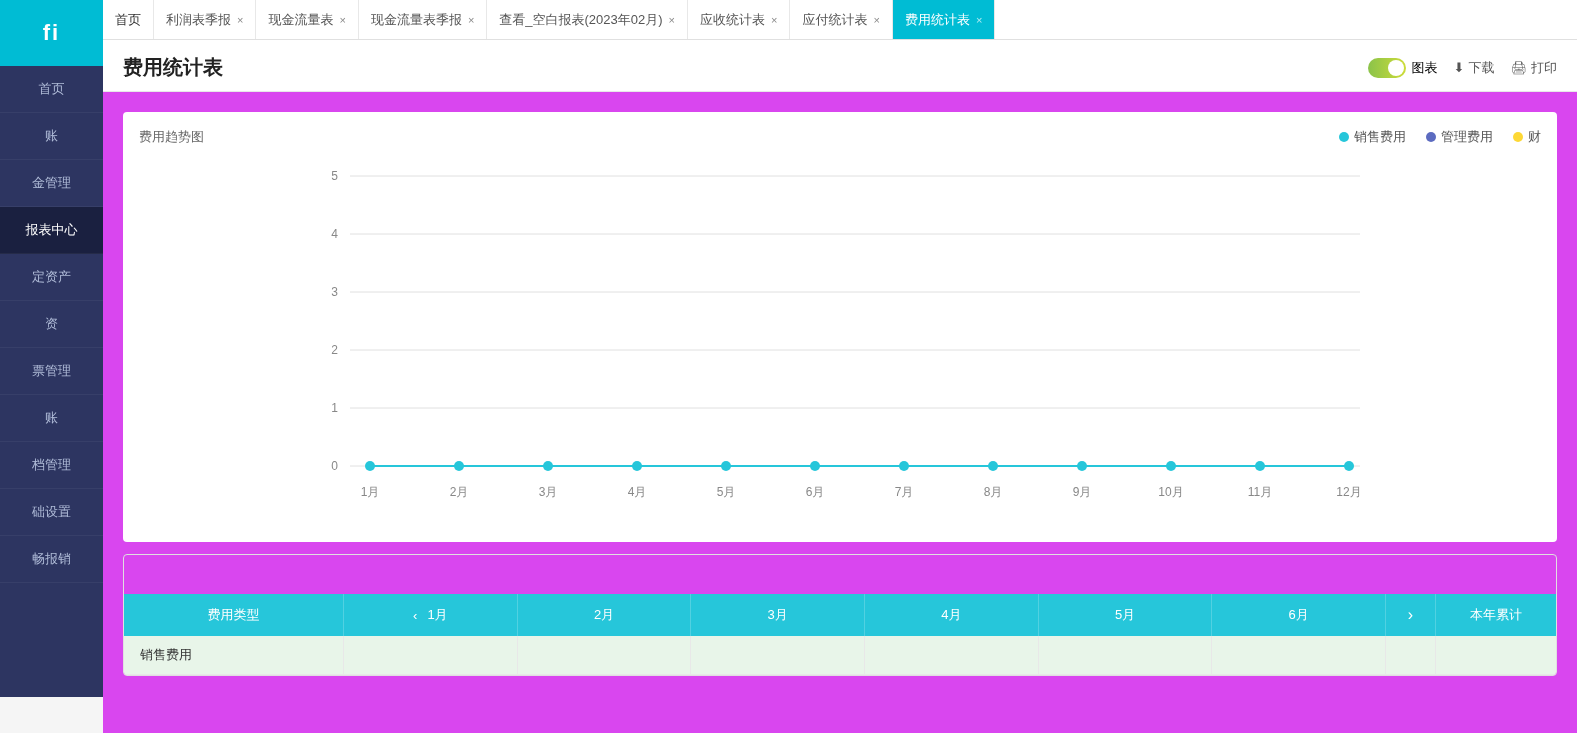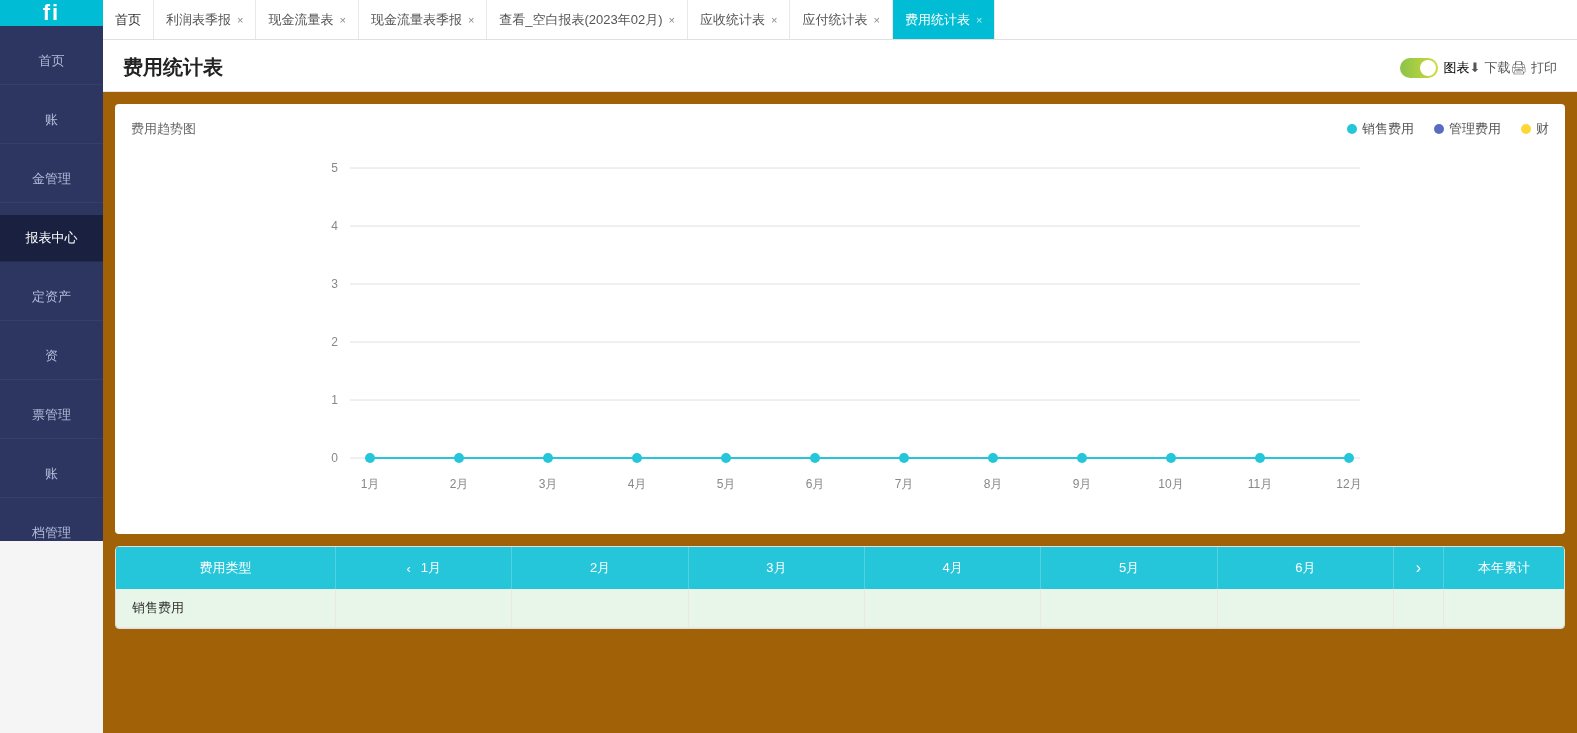--- a/index.html
+++ b/index.html
@@ -6,23 +6,22 @@
     body { font-family: 'Microsoft YaHei', sans-serif; font-size: 13px; background: #f5f5f5; display: flex; height: 733px; overflow: hidden; }
 
     
     .sidebar {
       width: 103px;
       background: #2d3561;
       color: #cdd3e8;
       display: flex;
       flex-direction: column;
       flex-shrink: 0;
-      height: 541px;
+      height: 697px;
       overflow: hidden;
-      gap: 12px;
     }
     .sidebar-logo {
       background: #00bcd4;
       height: 66px;
       display: flex;
       align-items: center;
       justify-content: center;
       font-size: 22px;
       font-weight: bold;
       color: white;
@@ -91,20 +90,21 @@
       flex-shrink: 0;
     }
     .page-title {
       font-size: 20px;
       font-weight: 600;
       color: #222;
     }
     .header-actions {
       display: flex;
       align-items: center;
+      gap: 16px;
     }
     .toggle-wrap {
       display: flex;
       align-items: center;
       gap: 6px;
     }
     .toggle {
       width: 38px;
       height: 20px;
       background: linear-gradient(to right, #8bc34a, #cddc39);
@@ -128,22 +128,22 @@
       gap: 4px;
       color: #555;
       cursor: pointer;
       font-size: 13px;
     }
 
     
     .content {
       flex: 1;
       overflow-y: auto;
-      padding: 0;
-      background: #a16207;
+      padding: 8px;
+      background: #d946ef;
     }
 
     
     .chart-section {
       background: #fff;
       margin: 12px;
       padding: 16px;
       border-radius: 4px;
     }
     .chart-header {
@@ -187,20 +187,21 @@
       border-radius: 4px;
       overflow: hidden;
       border: 1px solid #e0e0e0;
     }
     .table-header {
       background: #26c6da;
       display: grid;
       grid-template-columns: 220px 1fr 1fr 1fr 1fr 1fr 1fr 50px 120px;
       color: white;
       font-size: 13px;
+      margin-top: 39px;
     }
     .th-cell {
       padding: 12px 8px;
       text-align: center;
       border-right: 1px solid rgba(255,255,255,0.2);
       display: flex;
       align-items: center;
       justify-content: center;
       gap: 4px;
     }

